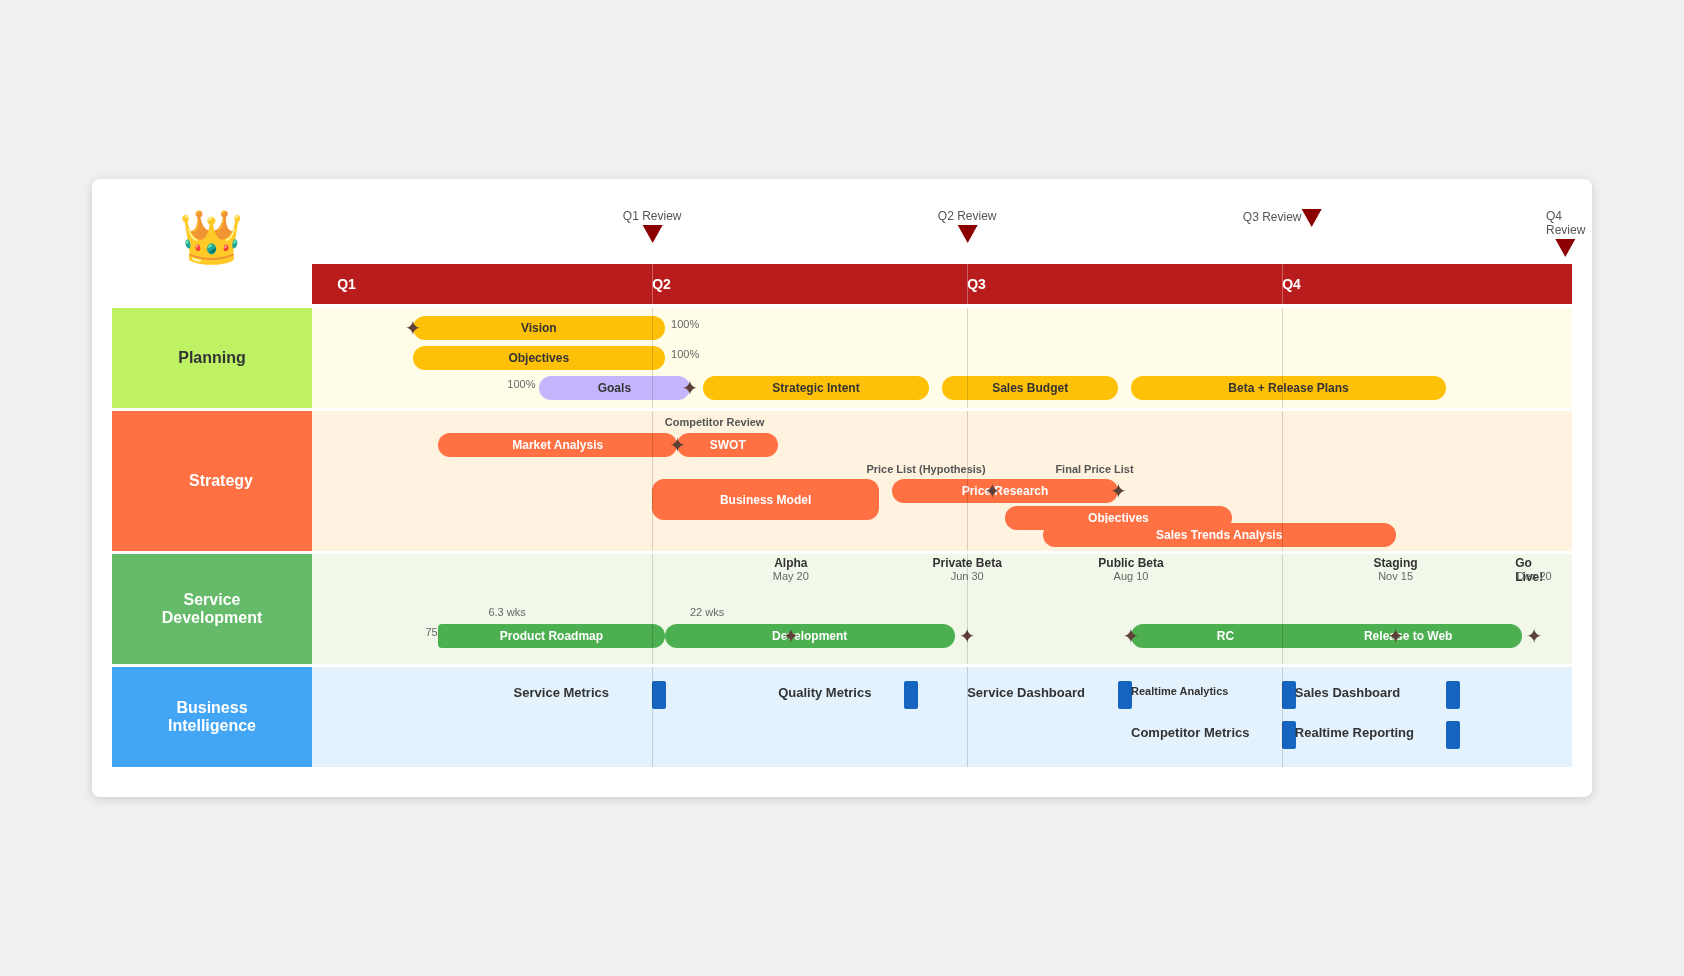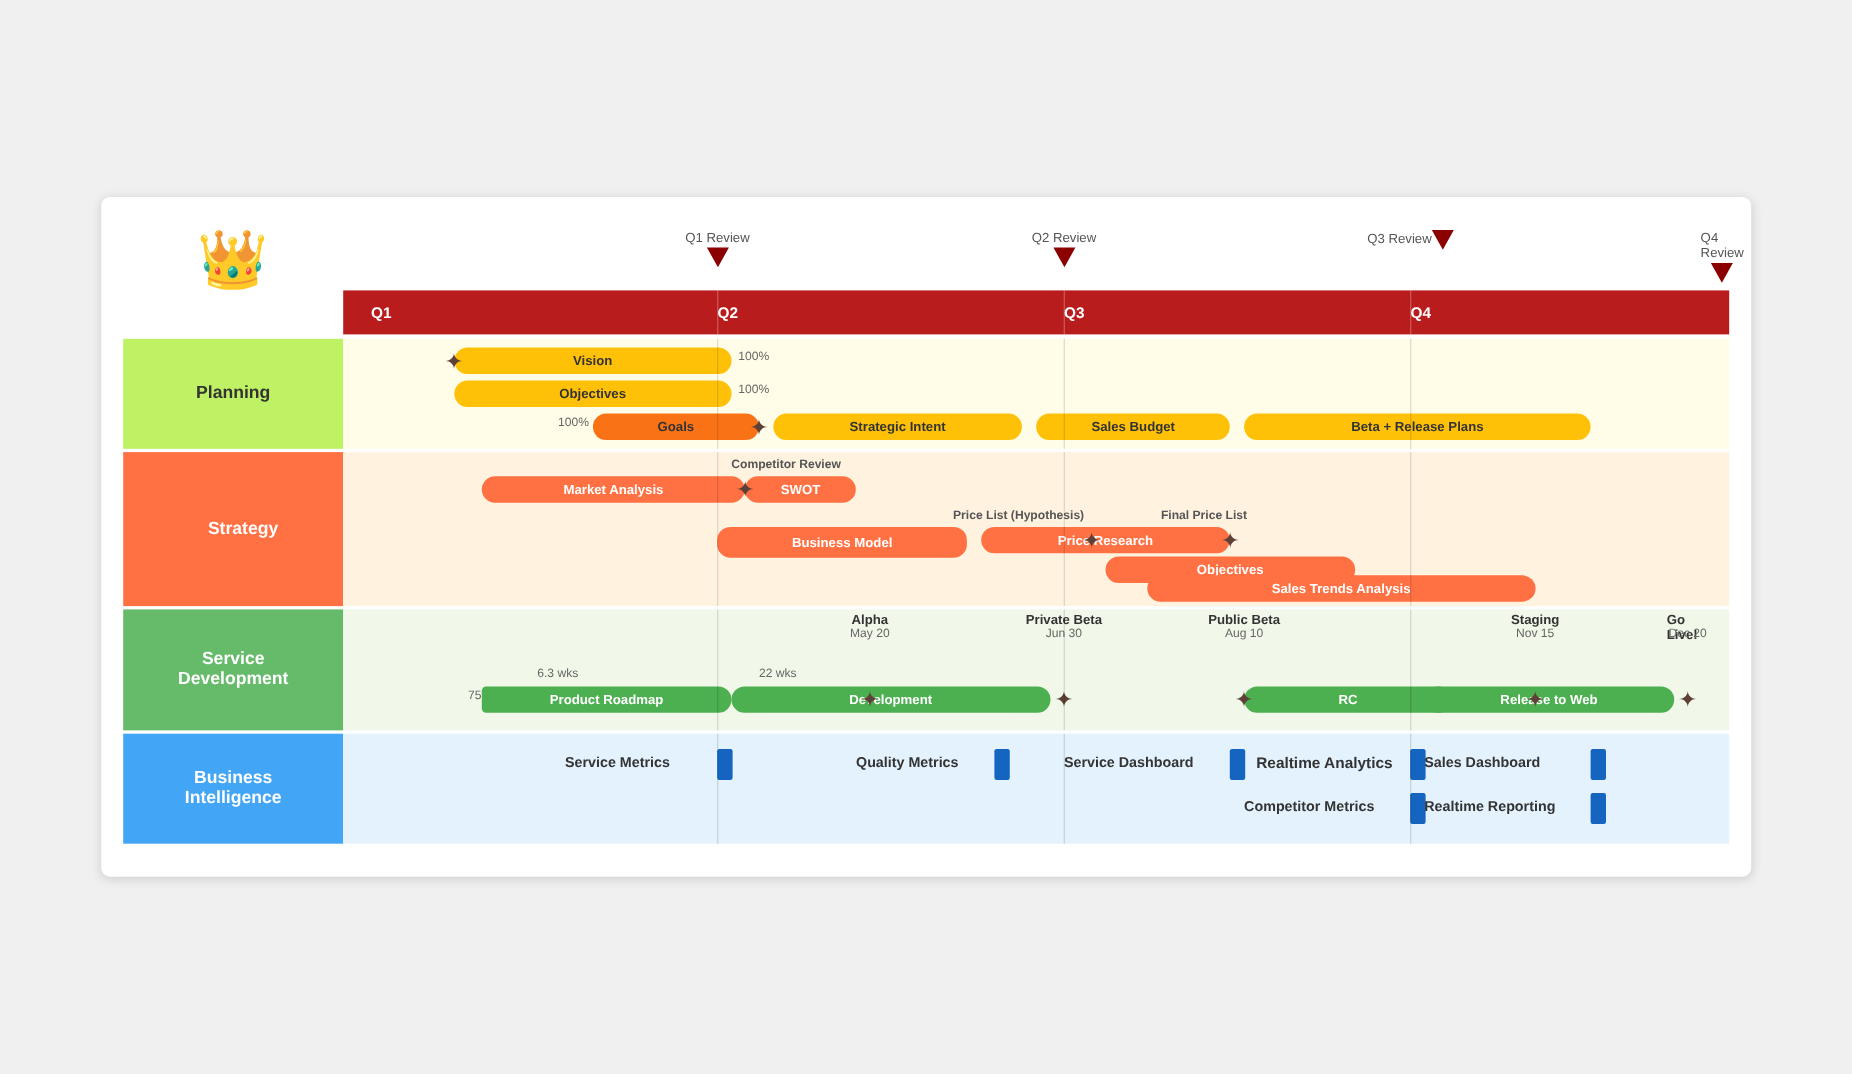--- a/index.html
+++ b/index.html
@@ -134,21 +134,21 @@
           <span style="position:absolute;top:10px;left:28.5%;font-size:11px;color:#666;">100%</span>
 
           <div style="position:absolute;top:38px;left:8%;width:20%;height:24px;background:#FFC107;border-radius:12px;display:flex;align-items:center;justify-content:center;font-size:12px;font-weight:bold;color:#333;">
             Objectives
           </div>
 
           <span style="position:absolute;top:40px;left:28.5%;font-size:11px;color:#666;">100%</span>
 
           <span style="position:absolute;top:70px;left:15.5%;font-size:11px;color:#666;">100%</span>
 
-          <div style="position:absolute;top:68px;left:18%;width:12%;height:24px;background:#f97316;border-radius:12px;display:flex;align-items:center;justify-content:center;font-size:12px;font-weight:bold;color:#333;">
+          <div style="position:absolute;top:68px;left:18%;width:12%;height:24px;background:#c4b5fd;border-radius:12px;display:flex;align-items:center;justify-content:center;font-size:12px;font-weight:bold;color:#333;">
             Goals
           </div>
 
           <div style="position:absolute;top:68px;left:30%;transform:translateX(-50%);width:24px;height:24px;display:flex;align-items:center;justify-content:center;font-size:20px;color:#5D4037;">✦</div>
 
           <div style="position:absolute;top:68px;left:31%;width:18%;height:24px;background:#FFC107;border-radius:12px;display:flex;align-items:center;justify-content:center;font-size:12px;font-weight:bold;color:#333;">
             Strategic Intent
           </div>
 
           <div style="position:absolute;top:68px;left:50%;width:14%;height:24px;background:#FFC107;border-radius:12px;display:flex;align-items:center;justify-content:center;font-size:12px;font-weight:bold;color:#333;">
@@ -180,21 +180,21 @@
           <div style="position:absolute;top:22px;left:29%;width:8%;height:24px;background:#FF7043;border-radius:12px;display:flex;align-items:center;justify-content:center;font-size:12px;font-weight:bold;color:white;">
             SWOT
           </div>
 
           <div style="position:absolute;top:22px;left:29%;transform:translateX(-50%);width:24px;height:24px;display:flex;align-items:center;justify-content:center;font-size:20px;color:#5D4037;">✦</div>
 
           <span style="position:absolute;top:52px;left:44%;font-size:11px;color:#555;font-weight:bold;">Price List (Hypothesis)</span>
 
           <span style="position:absolute;top:52px;left:59%;font-size:11px;color:#555;font-weight:bold;">Final Price List</span>
 
-          <div style="position:absolute;top:68px;left:27%;width:18%;height:28px;background:#FF7043;border-radius:12px;display:flex;align-items:center;justify-content:center;font-size:12px;font-weight:bold;color:white;">
+          <div style="position:absolute;top:68px;left:27%;width:18%;height:41px;background:#FF7043;border-radius:12px;display:flex;align-items:center;justify-content:center;font-size:12px;font-weight:bold;color:white;">
             Business Model
           </div>
 
           <div style="position:absolute;top:68px;left:46%;width:18%;height:24px;background:#FF7043;border-radius:12px;display:flex;align-items:center;justify-content:center;font-size:12px;font-weight:bold;color:white;">
             Price Research
           </div>
 
           <div style="position:absolute;top:68px;left:54%;transform:translateX(-50%);width:24px;height:24px;display:flex;align-items:center;justify-content:center;font-size:20px;color:#5D4037;">✦</div>
           <div style="position:absolute;top:68px;left:64%;transform:translateX(-50%);width:24px;height:24px;display:flex;align-items:center;justify-content:center;font-size:20px;color:#5D4037;">✦</div>
 
@@ -273,21 +273,21 @@
 
           <span style="position:absolute;top:18px;left:16%;font-size:13px;font-weight:bold;color:#333;">Service Metrics</span>
           <div style="position:absolute;top:14px;left:27%;width:14px;height:28px;background:#1565C0;border-radius:2px;"></div>
 
           <span style="position:absolute;top:18px;left:37%;font-size:13px;font-weight:bold;color:#333;">Quality Metrics</span>
           <div style="position:absolute;top:14px;left:47%;width:14px;height:28px;background:#1565C0;border-radius:2px;"></div>
 
           <span style="position:absolute;top:18px;left:52%;font-size:13px;font-weight:bold;color:#333;">Service Dashboard</span>
           <div style="position:absolute;top:14px;left:64%;width:14px;height:28px;background:#1565C0;border-radius:2px;"></div>
 
-          <span style="position:absolute;top:18px;left:65%;font-size:14px;font-weight:bold;color:#333;margin-left:11px;">Realtime Analytics</span>
+          <span style="position:absolute;top:18px;left:65%;font-size:11px;font-weight:bold;color:#333;">Realtime Analytics</span>
           <div style="position:absolute;top:14px;left:77%;width:14px;height:28px;background:#1565C0;border-radius:2px;"></div>
 
           <span style="position:absolute;top:18px;left:78%;font-size:13px;font-weight:bold;color:#333;">Sales Dashboard</span>
           <div style="position:absolute;top:14px;left:90%;width:14px;height:28px;background:#1565C0;border-radius:2px;"></div>
 
           <span style="position:absolute;top:58px;left:65%;font-size:13px;font-weight:bold;color:#333;">Competitor Metrics</span>
           <div style="position:absolute;top:54px;left:77%;width:14px;height:28px;background:#1565C0;border-radius:2px;"></div>
 
           <span style="position:absolute;top:58px;left:78%;font-size:13px;font-weight:bold;color:#333;">Realtime Reporting</span>
           <div style="position:absolute;top:54px;left:90%;width:14px;height:28px;background:#1565C0;border-radius:2px;"></div>

